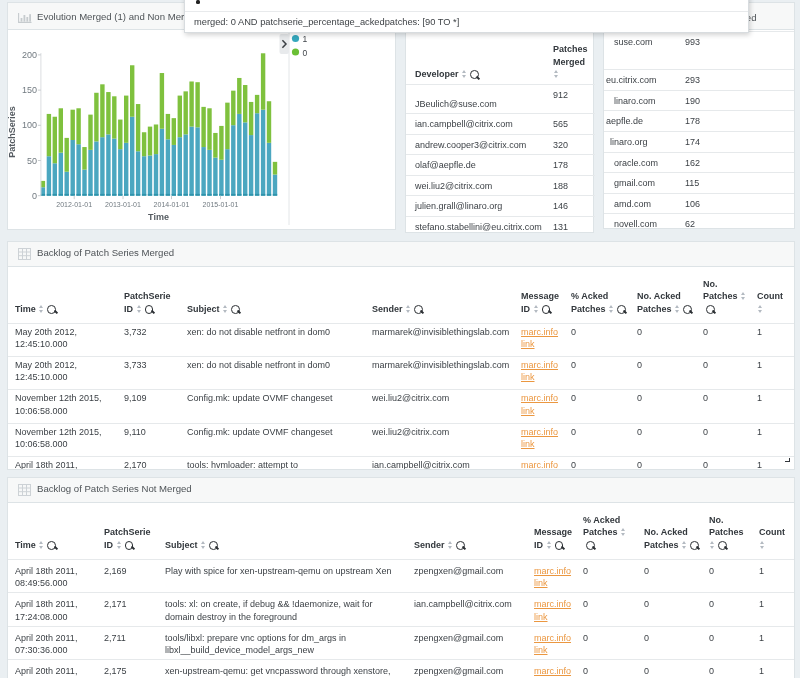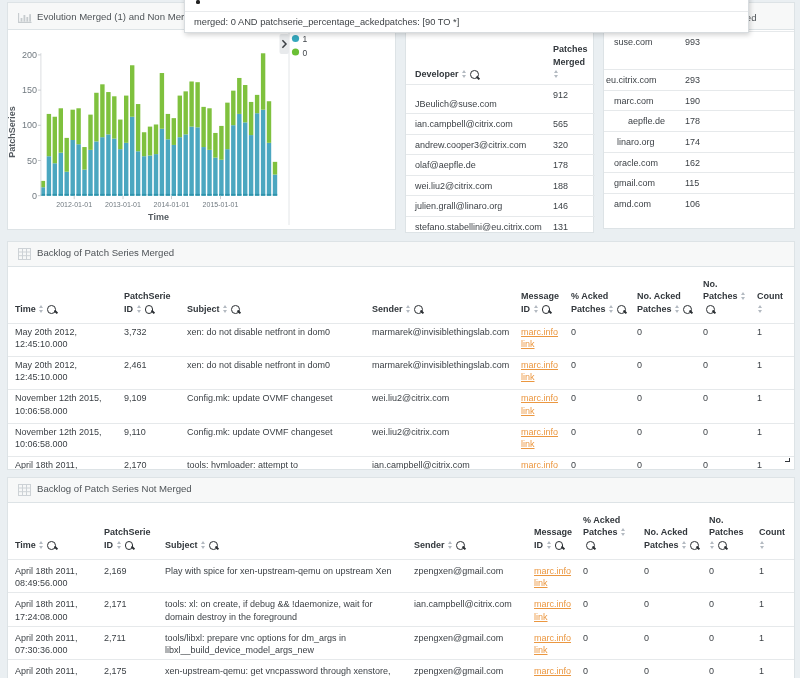--- a/index.html
+++ b/index.html
@@ -259,42 +259,46 @@
         </tr>
 <tr class="bt">
           <td style="padding:4px 0 3px 10px">suse.com</td>
           <td style="padding:4px 0 21px 0">993</td>
         </tr>
 <tr class="bt">
           <td style="padding:4px 0 3px 2px">eu.citrix.com</td>
           <td style="padding:4px 0 3px 0">293</td>
         </tr>
 <tr class="bt">
-          <td style="padding:4px 0 3px 10px">marc.com</td>
+          <td style="padding:4px 0 3px 10px">linaro.com</td>
           <td style="padding:4px 0 3px 0">190</td>
         </tr>
 <tr class="bt">
-          <td style="padding:4px 0 3px 24px">aepfle.de</td>
+          <td style="padding:4px 0 3px 2px">aepfle.de</td>
           <td style="padding:4px 0 3px 0">178</td>
         </tr>
 <tr class="bt">
-          <td style="padding:4px 0 3px 13px">linaro.org</td>
+          <td style="padding:4px 0 3px 6px">linaro.org</td>
           <td style="padding:4px 0 3px 0">174</td>
         </tr>
 <tr class="bt">
           <td style="padding:4px 0 3px 10px">oracle.com</td>
           <td style="padding:4px 0 3px 0">162</td>
         </tr>
 <tr class="bt">
           <td style="padding:4px 0 3px 10px">gmail.com</td>
           <td style="padding:4px 0 3px 0">115</td>
         </tr>
 <tr class="bt">
           <td style="padding:4px 0 3px 10px">amd.com</td>
           <td style="padding:4px 0 3px 0">106</td>
+        </tr>
+<tr class="bt">
+          <td style="padding:4px 0 3px 10px">novell.com</td>
+          <td style="padding:4px 0 3px 0">62</td>
         </tr>
 </tbody>
     </table>
 </div>
 
 <div class="panel" id="p4" style="left:7px;top:241px;width:788px;height:229px;overflow:hidden">
 <div class="phead" style="line-height:22px">
  <svg class="picon" width="13" height="12" viewBox="0 0 13 12">
   <g fill="none" stroke="#cdd2d6" stroke-width="1">
           <rect x="0.5" y="0.5" width="12" height="11"></rect>
@@ -338,21 +342,21 @@
           <td>xen: do not disable netfront in dom0</td>
           <td>marmarek@invisiblethingslab.com</td>
           <td><span class="lnk">marc.info link</span></td>
           <td>0</td>
           <td>0</td>
           <td>0</td>
           <td>1</td>
         </tr>
 <tr class="bt">
           <td>May 20th 2012,<br>12:45:10.000</td>
-          <td>2,461</td>
+          <td>3,733</td>
           <td>xen: do not disable netfront in dom0</td>
           <td>marmarek@invisiblethingslab.com</td>
           <td><span class="lnk">marc.info link</span></td>
           <td>0</td>
           <td>0</td>
           <td>0</td>
           <td>1</td>
         </tr>
 <tr class="bt">
           <td>November 12th 2015,<br>10:06:58.000</td>

